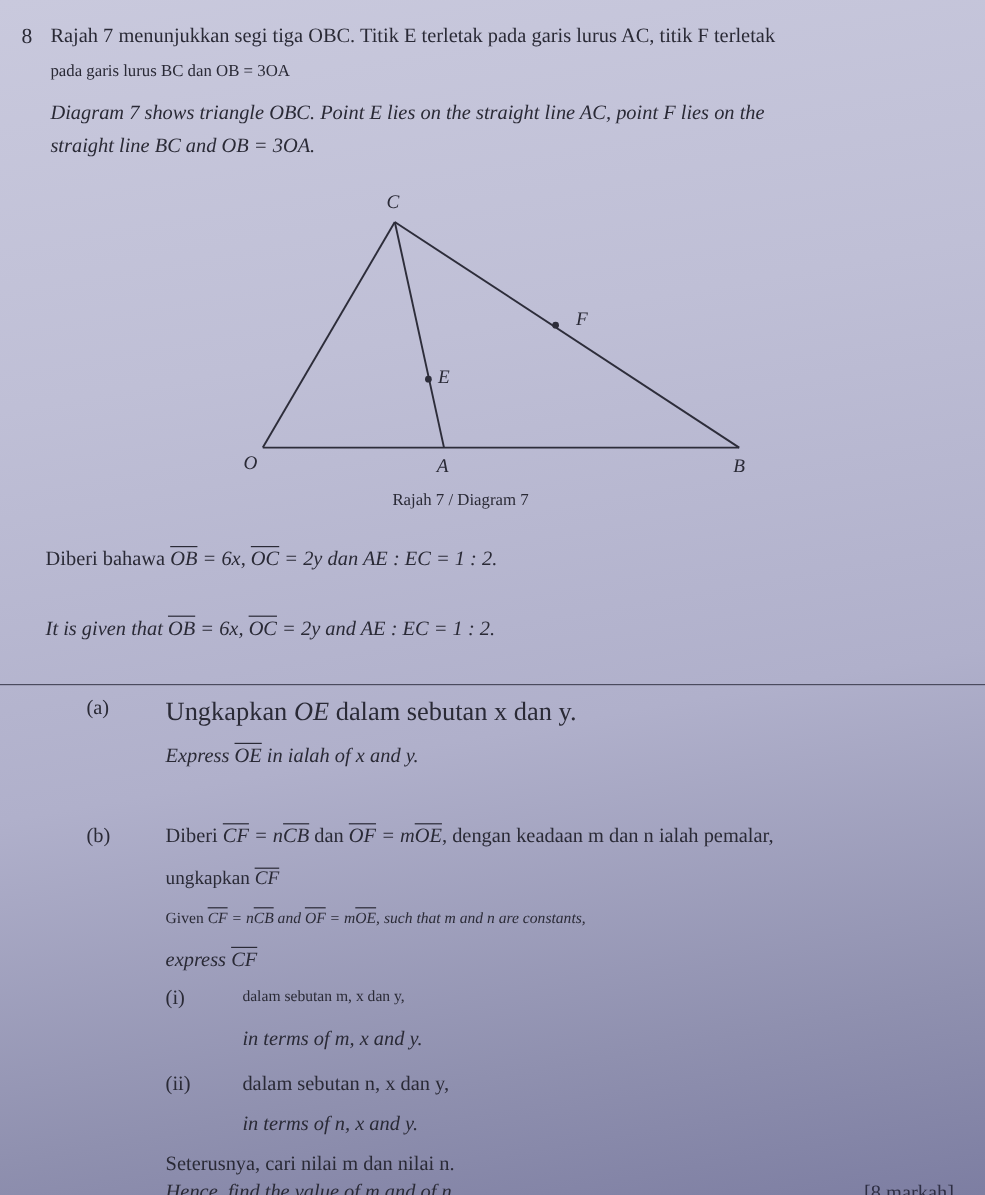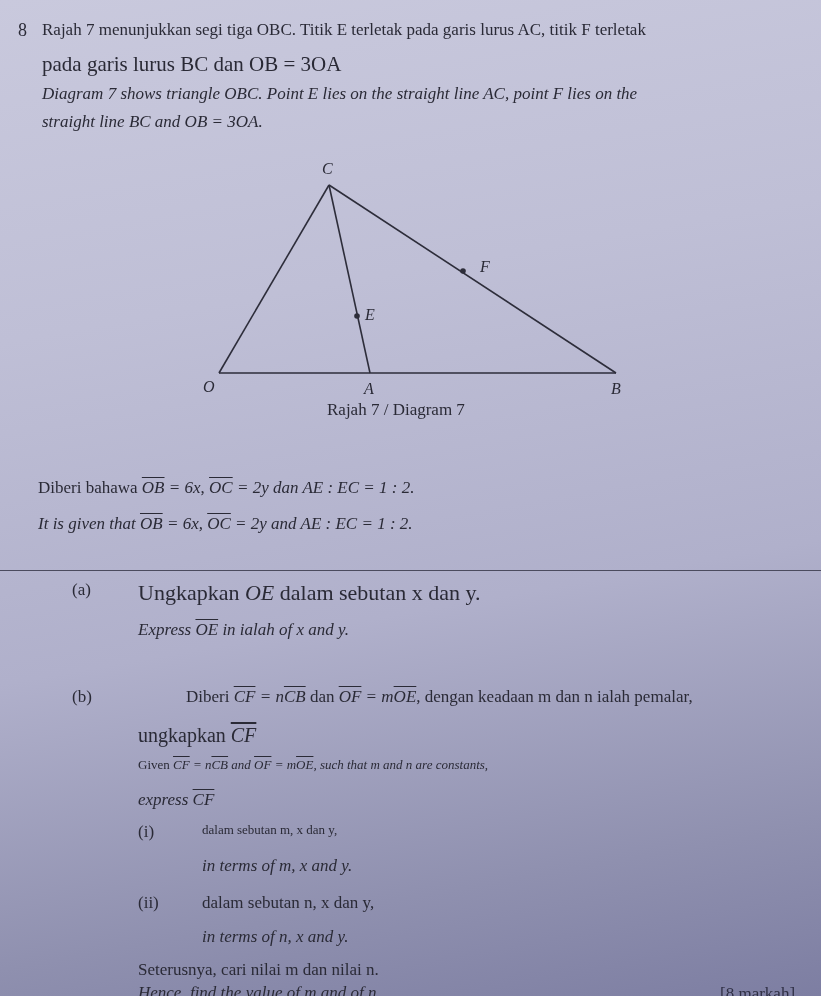--- a/index.html
+++ b/index.html
@@ -16,43 +16,43 @@
     .ov { text-decoration: overline; }
     .divider { position: absolute; left: 0; top: 570px; width: 821px; height: 0; border-top: 1.5px solid #4b4b5e; }
     svg { position: absolute; left: 0; top: 0; }
     .cutoff { position: absolute; left: 720px; top: 984px; font-size: 17px; color: #2f2f44; }
   </style>
 </head>
 <body>
 
 <div class="abs ser sz" style="left:18px; top:20px; font-size:18px;">8</div>
 <div class="abs ser" style="left:42px; top:20px; font-size:17px;">Rajah 7 menunjukkan segi tiga OBC. Titik E terletak pada garis lurus AC, titik F terletak</div>
-<div class="abs ser" style="left:42px; top:52px; font-size:21px;">pada garis lurus BC dan OB = 3OA</div>
+<div class="abs ser" style="left:42px; top:52px; font-size:14px;">pada garis lurus BC dan OB = 3OA</div>
 <div class="abs it" style="left:42px; top:84px; font-size:17px;text-align:center;">Diagram 7 shows triangle OBC. Point E lies on the straight line AC, point F lies on the</div>
 <div class="abs it" style="left:42px; top:112px; font-size:17px;">straight line BC and OB = 3OA.</div>
 
 <svg width="821" height="996">
   <g stroke="#2d2d3a" stroke-width="1.6" fill="none">
     <line x1="219" y1="373" x2="616" y2="373"></line>
     <line x1="219" y1="373" x2="329" y2="185"></line>
     <line x1="329" y1="185" x2="616" y2="373"></line>
     <line x1="329" y1="185" x2="370" y2="373"></line>
   </g>
   <circle cx="357" cy="316" r="2.8" fill="#2d2d3a"></circle>
   <circle cx="463" cy="271" r="2.8" fill="#2d2d3a"></circle>
 </svg>
 <div class="abs it" style="left:322px; top:160px; font-size:16px;">C</div>
 <div class="abs it" style="left:480px; top:258px; font-size:16px;">F</div>
 <div class="abs it" style="left:365px; top:306px; font-size:16px;">E</div>
 <div class="abs it" style="left:203px; top:378px; font-size:16px;">O</div>
 <div class="abs it" style="left:364px; top:380px; font-size:16px;">A</div>
 <div class="abs it" style="left:611px; top:380px; font-size:16px;">B</div>
-<div class="abs ser" style="left:327px; top:400px; font-size:17px;font-family:Liberation Serif, serif;">Rajah 7 / Diagram 7</div>
+<div class="abs ser" style="left:327px; top:410px; font-size:14px;font-family:Liberation Serif, serif;">Rajah 7 / Diagram 7</div>
 
-<div class="abs ser" style="left:38px; top:478px; font-size:17px;">
+<div class="abs ser" style="left:38px; top:456px; font-size:17px;">
   <span>Diberi bahawa</span>
   <span class="it ov">OB</span><span class="it"> = 6x</span><span>,</span>
   <span class="it ov">OC</span><span class="it"> = 2y</span><span class="it"> dan AE : EC = 1 : 2.</span>
 </div>
 <div class="abs it" style="left:38px; top:514px; font-size:17px;">
   <span>It is given that</span>
   <span class="ov">OB</span><span> = 6x</span><span>,</span>
   <span class="ov">OC</span><span> = 2y</span><span> and AE : EC = 1 : 2.</span>
 </div>
 
@@ -62,26 +62,26 @@
 <div class="abs ser" style="left:138px; top:580px; font-size:22px;">
   <span>Ungkapkan</span>
   <span class="it">OE</span><span> dalam sebutan x dan y.</span>
 </div>
 <div class="abs it" style="left:138px; top:620px; font-size:17px;">
   <span>Express</span>
   <span class="ov">OE</span><span> in ialah of x and y.</span>
 </div>
 
 <div class="abs ser" style="left:72px; top:687px; font-size:17px;">(b)</div>
-<div class="abs ser" style="left:138px; top:687px; font-size:17px;margin-left:48px;">
+<div class="abs ser" style="left:138px; top:687px; font-size:17px;">
   <span>Diberi</span>
   <span class="it ov">CF</span><span class="it"> = n</span><span class="it ov">CB</span><span> dan</span>
   <span class="it ov">OF</span><span class="it"> = m</span><span class="it ov">OE</span><span>, dengan keadaan m dan n ialah pemalar,</span>
 </div>
-<div class="abs ser" style="left:138px; top:724px; font-size:20px;">
+<div class="abs ser" style="left:138px; top:724px; font-size:16px;">
   <span>ungkapkan</span>
   <span class="it ov">CF</span>
 </div>
 <div class="abs ser" style="left:138px; top:757px; font-size:13px;">
   <span>Given</span>
   <span class="it ov">CF</span><span class="it"> = n</span><span class="it ov">CB</span><span class="it"> and</span>
   <span class="it ov">OF</span><span class="it"> = m</span><span class="it ov">OE</span><span class="it">, such that m and n are constants,</span>
 </div>
 <div class="abs it" style="left:138px; top:790px; font-size:17px;">
   <span>express</span>

